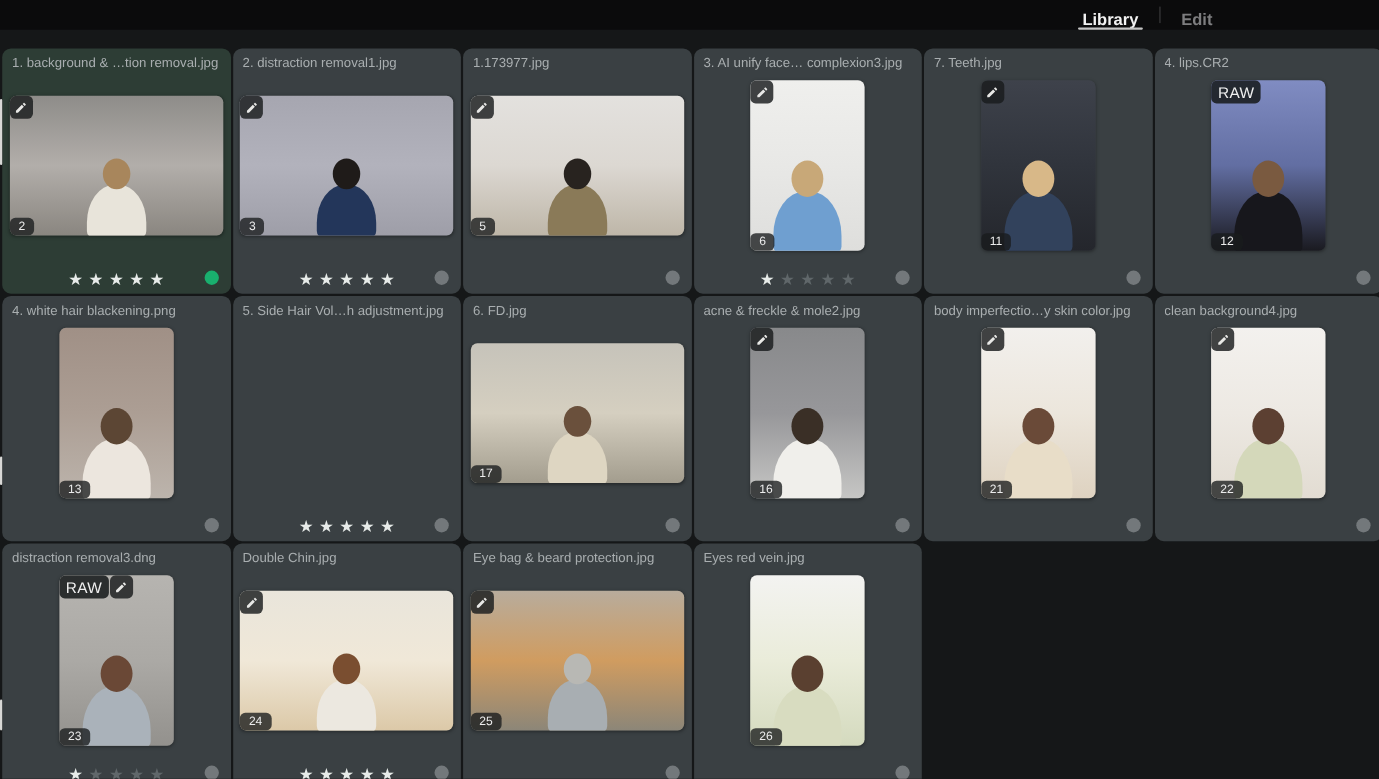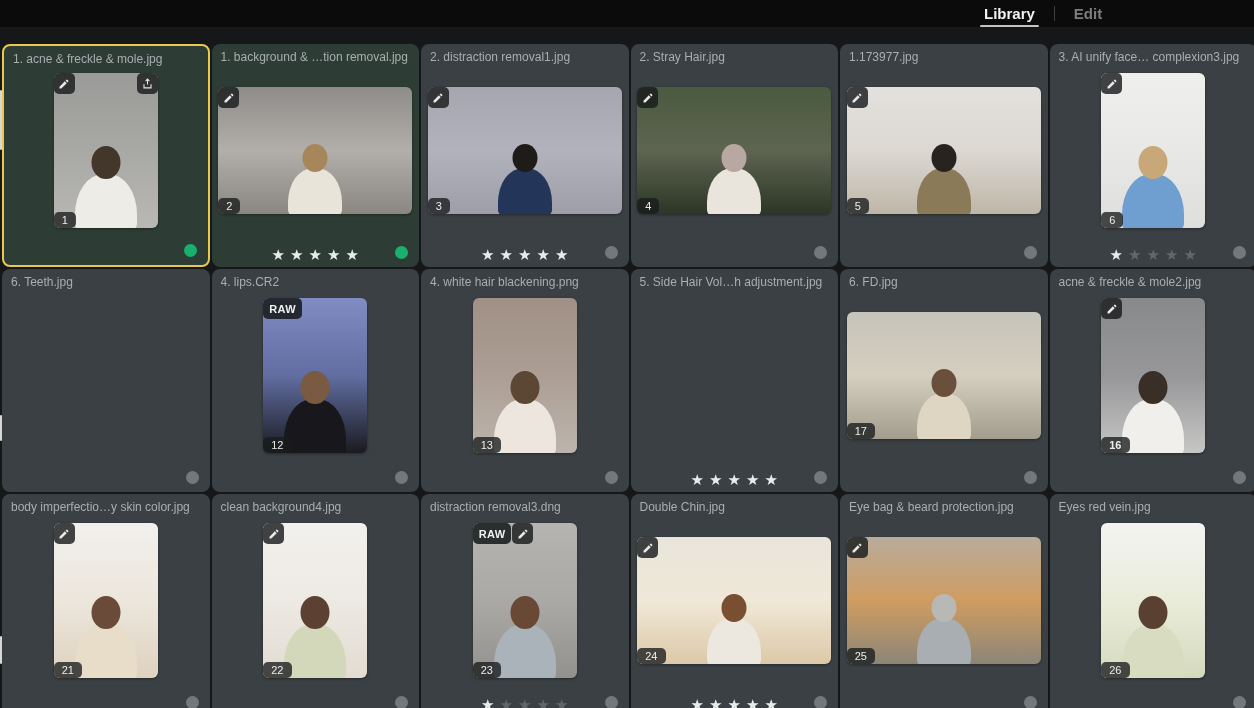--- a/index.html
+++ b/index.html
@@ -5,21 +5,21 @@
   html,body{margin:0;padding:0}
   body{
     width:1254px;height:708px;overflow:hidden;position:relative;
     background:var(--page-bg,#151718);
     font-family:"Liberation Sans",sans-serif;
     -webkit-font-smoothing:antialiased;
   }
   
   .topbar{position:relative;height:27px;background:var(--topbar-bg,#0b0b0c)}
   .tabs{position:absolute;left:975px;top:0;height:27px;display:flex;align-items:center}
-  .tab{position:relative;height:100%;display:flex;align-items:center;padding:0 9px;
+  .tab{position:relative;height:100%;display:flex;align-items:flex-end;padding:0 9px;
        font-size:15px;font-weight:700;color:var(--tab-inactive-text,#7d7d7f);cursor:pointer}
   .tab.active{color:var(--tab-active-text,#f2f2f2)}
   .tab .underline{position:absolute;left:5px;right:5px;bottom:0;height:2px;
        background:var(--tab-underline,#c4c4c4);border-radius:1px}
   .tab-divider{width:1px;height:15px;background:#3e3e40;margin:0 10px}
   
   .grid{position:absolute;left:2px;top:44px;display:grid;
         grid-template-columns:repeat(6,207.5px);grid-auto-rows:223px;gap:2px}
   .cell{position:relative;background:var(--cell-bg,#3a4043);border-radius:8px;
         box-sizing:border-box;cursor:pointer}
@@ -42,21 +42,21 @@
   .thumb.portrait .figure::before{width:29px;height:33px;top:-28px}
   .thumb.landscape .figure{width:54px;height:48px}
   .thumb.landscape .figure::before{width:25px;height:28px;top:-24px}
   
   .badge-tl{position:absolute;top:0;left:0;display:flex;gap:1px}
   .badge-tr{position:absolute;top:0;right:0}
   .icon-badge{width:21px;height:21px;background:rgba(24,27,28,.82);border-radius:5px;
         display:flex;align-items:center;justify-content:center;cursor:pointer}
   .raw-badge{height:21px;padding:0 6px;background:rgba(24,27,28,.88);border-radius:5px;
         display:flex;align-items:center;justify-content:center;
-        font-size:11px;font-weight:700;color:#f0f0f0;letter-spacing:.3px}
+        font-size:14px;font-weight:400;color:#f0f0f0;letter-spacing:.3px}
   .num-badge{position:absolute;left:0;bottom:0;background:rgba(24,27,28,.78);
         border-radius:5px;padding:2px 8px;font-size:11px;color:#ececec}
   
   .stars{position:absolute;left:0;right:0;bottom:5px;display:flex;
         justify-content:center;gap:5px}
   .star{font-size:15px;line-height:1;color:var(--star-filled,#e7ebe9);cursor:pointer}
   .star.empty{color:var(--star-empty,#60676a)}
   .dot{position:absolute;right:11px;bottom:8px;width:13px;height:13px;border-radius:50%}
   .dot.green{background:var(--status-green,#19af6e)}
   .dot.gray{background:var(--status-gray,#7e8385);opacity:.85}
@@ -73,45 +73,20 @@
       <div class="underline"></div>
     </div>
     <div class="tab-divider"></div>
     <div class="tab">
       <span>Edit</span>
     </div>
   </div>
 </div>
 
 <div class="grid">
-    <div class="cell processed selected">
-      <div class="filename">1. acne &amp; freckle &amp; mole.jpg</div>
-      <div class="thumb-area">
-        <div class="thumb portrait" style="background: linear-gradient(rgb(154, 154, 152), rgb(168, 168, 165), rgb(185, 184, 180));">
-          <div class="figure" style="--head: #43372b; --body: #edece6;"></div>
-          <div class="badge-tl">
-            <div class="icon-badge">
-              <svg viewBox="0 0 24 24" width="12" height="12">
-                <path fill="#e8e8e6" d="M3 17.3V21h3.7L17.4 10.3l-3.7-3.7L3 17.3zM20.7 7c.4-.4.4-1 0-1.4l-2.3-2.3c-.4-.4-1-.4-1.4 0l-1.8 1.8 3.7 3.7L20.7 7z"></path>
-              </svg>
-            </div>
-          </div>
-          <div class="badge-tr">
-            <div class="icon-badge">
-              <svg viewBox="0 0 24 24" width="13" height="13">
-                <path fill="#e8e8e6" d="M12 2.5l4.2 4.2-1.4 1.4L13 6.3V14h-2V6.3L9.2 8.1 7.8 6.7 12 2.5z"></path>
-                <path fill="#e8e8e6" d="M4.5 13.5h2V19h11v-5.5h2v7.5h-15v-7.5z"></path>
-              </svg>
-            </div>
-          </div>
-          <div class="num-badge">1</div>
-        </div>
-      </div>
-      <span class="dot green"></span>
-    </div>
     <div class="cell processed">
       <div class="filename">1. background &amp; …tion removal.jpg</div>
       <div class="thumb-area">
         <div class="thumb landscape" style="background: linear-gradient(rgb(142, 140, 137), rgb(178, 174, 170), rgb(138, 134, 128));">
           <div class="figure" style="--head: #a8865c; --body: #e8e4da;"></div>
           <div class="badge-tl">
             <div class="icon-badge">
               <svg viewBox="0 0 24 24" width="12" height="12">
                 <path fill="#e8e8e6" d="M3 17.3V21h3.7L17.4 10.3l-3.7-3.7L3 17.3zM20.7 7c.4-.4.4-1 0-1.4l-2.3-2.3c-.4-.4-1-.4-1.4 0l-1.8 1.8 3.7 3.7L20.7 7z"></path>
               </svg>
@@ -147,37 +122,20 @@
       <div class="stars">
         <span class="star">★</span>
         <span class="star">★</span>
         <span class="star">★</span>
         <span class="star">★</span>
         <span class="star">★</span>
       </div>
       <span class="dot gray"></span>
     </div>
     <div class="cell">
-      <div class="filename">2. Stray Hair.jpg</div>
-      <div class="thumb-area">
-        <div class="thumb landscape" style="background: linear-gradient(rgb(74, 90, 64), rgb(94, 100, 80), rgb(44, 54, 38));">
-          <div class="figure" style="--head: #b8a8a2; --body: #e9e5dd;"></div>
-          <div class="badge-tl">
-            <div class="icon-badge">
-              <svg viewBox="0 0 24 24" width="12" height="12">
-                <path fill="#e8e8e6" d="M3 17.3V21h3.7L17.4 10.3l-3.7-3.7L3 17.3zM20.7 7c.4-.4.4-1 0-1.4l-2.3-2.3c-.4-.4-1-.4-1.4 0l-1.8 1.8 3.7 3.7L20.7 7z"></path>
-              </svg>
-            </div>
-          </div>
-          <div class="num-badge">4</div>
-        </div>
-      </div>
-      <span class="dot gray"></span>
-    </div>
-    <div class="cell">
       <div class="filename">1.173977.jpg</div>
       <div class="thumb-area">
         <div class="thumb landscape" style="background: linear-gradient(rgb(227, 225, 222), rgb(220, 216, 210), rgb(190, 182, 168));">
           <div class="figure" style="--head: #28231f; --body: #8a7a58;"></div>
           <div class="badge-tl">
             <div class="icon-badge">
               <svg viewBox="0 0 24 24" width="12" height="12">
                 <path fill="#e8e8e6" d="M3 17.3V21h3.7L17.4 10.3l-3.7-3.7L3 17.3zM20.7 7c.4-.4.4-1 0-1.4l-2.3-2.3c-.4-.4-1-.4-1.4 0l-1.8 1.8 3.7 3.7L20.7 7z"></path>
               </svg>
             </div>
@@ -205,21 +163,34 @@
       <div class="stars">
         <span class="star">★</span>
         <span class="star empty">★</span>
         <span class="star empty">★</span>
         <span class="star empty">★</span>
         <span class="star empty">★</span>
       </div>
       <span class="dot gray"></span>
     </div>
     <div class="cell">
-      <div class="filename">6. Teeth.jpg</div>
+      <div class="filename">7. Teeth.jpg</div>
+      <div class="thumb-area">
+        <div class="thumb portrait" style="background: linear-gradient(rgb(62, 66, 75), rgb(48, 52, 60), rgb(36, 38, 44));">
+          <div class="figure" style="--head: #d8b888; --body: #32425c;"></div>
+          <div class="badge-tl">
+            <div class="icon-badge">
+              <svg viewBox="0 0 24 24" width="12" height="12">
+                <path fill="#e8e8e6" d="M3 17.3V21h3.7L17.4 10.3l-3.7-3.7L3 17.3zM20.7 7c.4-.4.4-1 0-1.4l-2.3-2.3c-.4-.4-1-.4-1.4 0l-1.8 1.8 3.7 3.7L20.7 7z"></path>
+              </svg>
+            </div>
+          </div>
+          <div class="num-badge">11</div>
+        </div>
+      </div>
       <span class="dot gray"></span>
     </div>
     <div class="cell">
       <div class="filename">4. lips.CR2</div>
       <div class="thumb-area">
         <div class="thumb portrait" style="background: linear-gradient(rgb(128, 140, 194), rgb(98, 110, 162), rgb(26, 26, 32));">
           <div class="figure" style="--head: #7a5a40; --body: #17171c;"></div>
           <div class="badge-tl">
             <div class="raw-badge">RAW</div>
           </div>
@@ -255,21 +226,21 @@
         <div class="thumb landscape" style="background: linear-gradient(rgb(198, 195, 186), rgb(213, 207, 192), rgb(163, 157, 142));">
           <div class="figure" style="--head: #6a503c; --body: #ded6c2;"></div>
           <div class="num-badge">17</div>
         </div>
       </div>
       <span class="dot gray"></span>
     </div>
     <div class="cell">
       <div class="filename">acne &amp; freckle &amp; mole2.jpg</div>
       <div class="thumb-area">
-        <div class="thumb portrait" style="background: linear-gradient(rgb(136, 137, 139), rgb(151, 151, 154), rgb(198, 198, 196)); font-weight: bold;">
+        <div class="thumb portrait" style="background: linear-gradient(rgb(136, 137, 139), rgb(151, 151, 154), rgb(198, 198, 196));">
           <div class="figure" style="--head: #3a2f26; --body: #f0efeb;"></div>
           <div class="badge-tl">
             <div class="icon-badge">
               <svg viewBox="0 0 24 24" width="12" height="12">
                 <path fill="#e8e8e6" d="M3 17.3V21h3.7L17.4 10.3l-3.7-3.7L3 17.3zM20.7 7c.4-.4.4-1 0-1.4l-2.3-2.3c-.4-.4-1-.4-1.4 0l-1.8 1.8 3.7 3.7L20.7 7z"></path>
               </svg>
             </div>
           </div>
           <div class="num-badge">16</div>
         </div>

